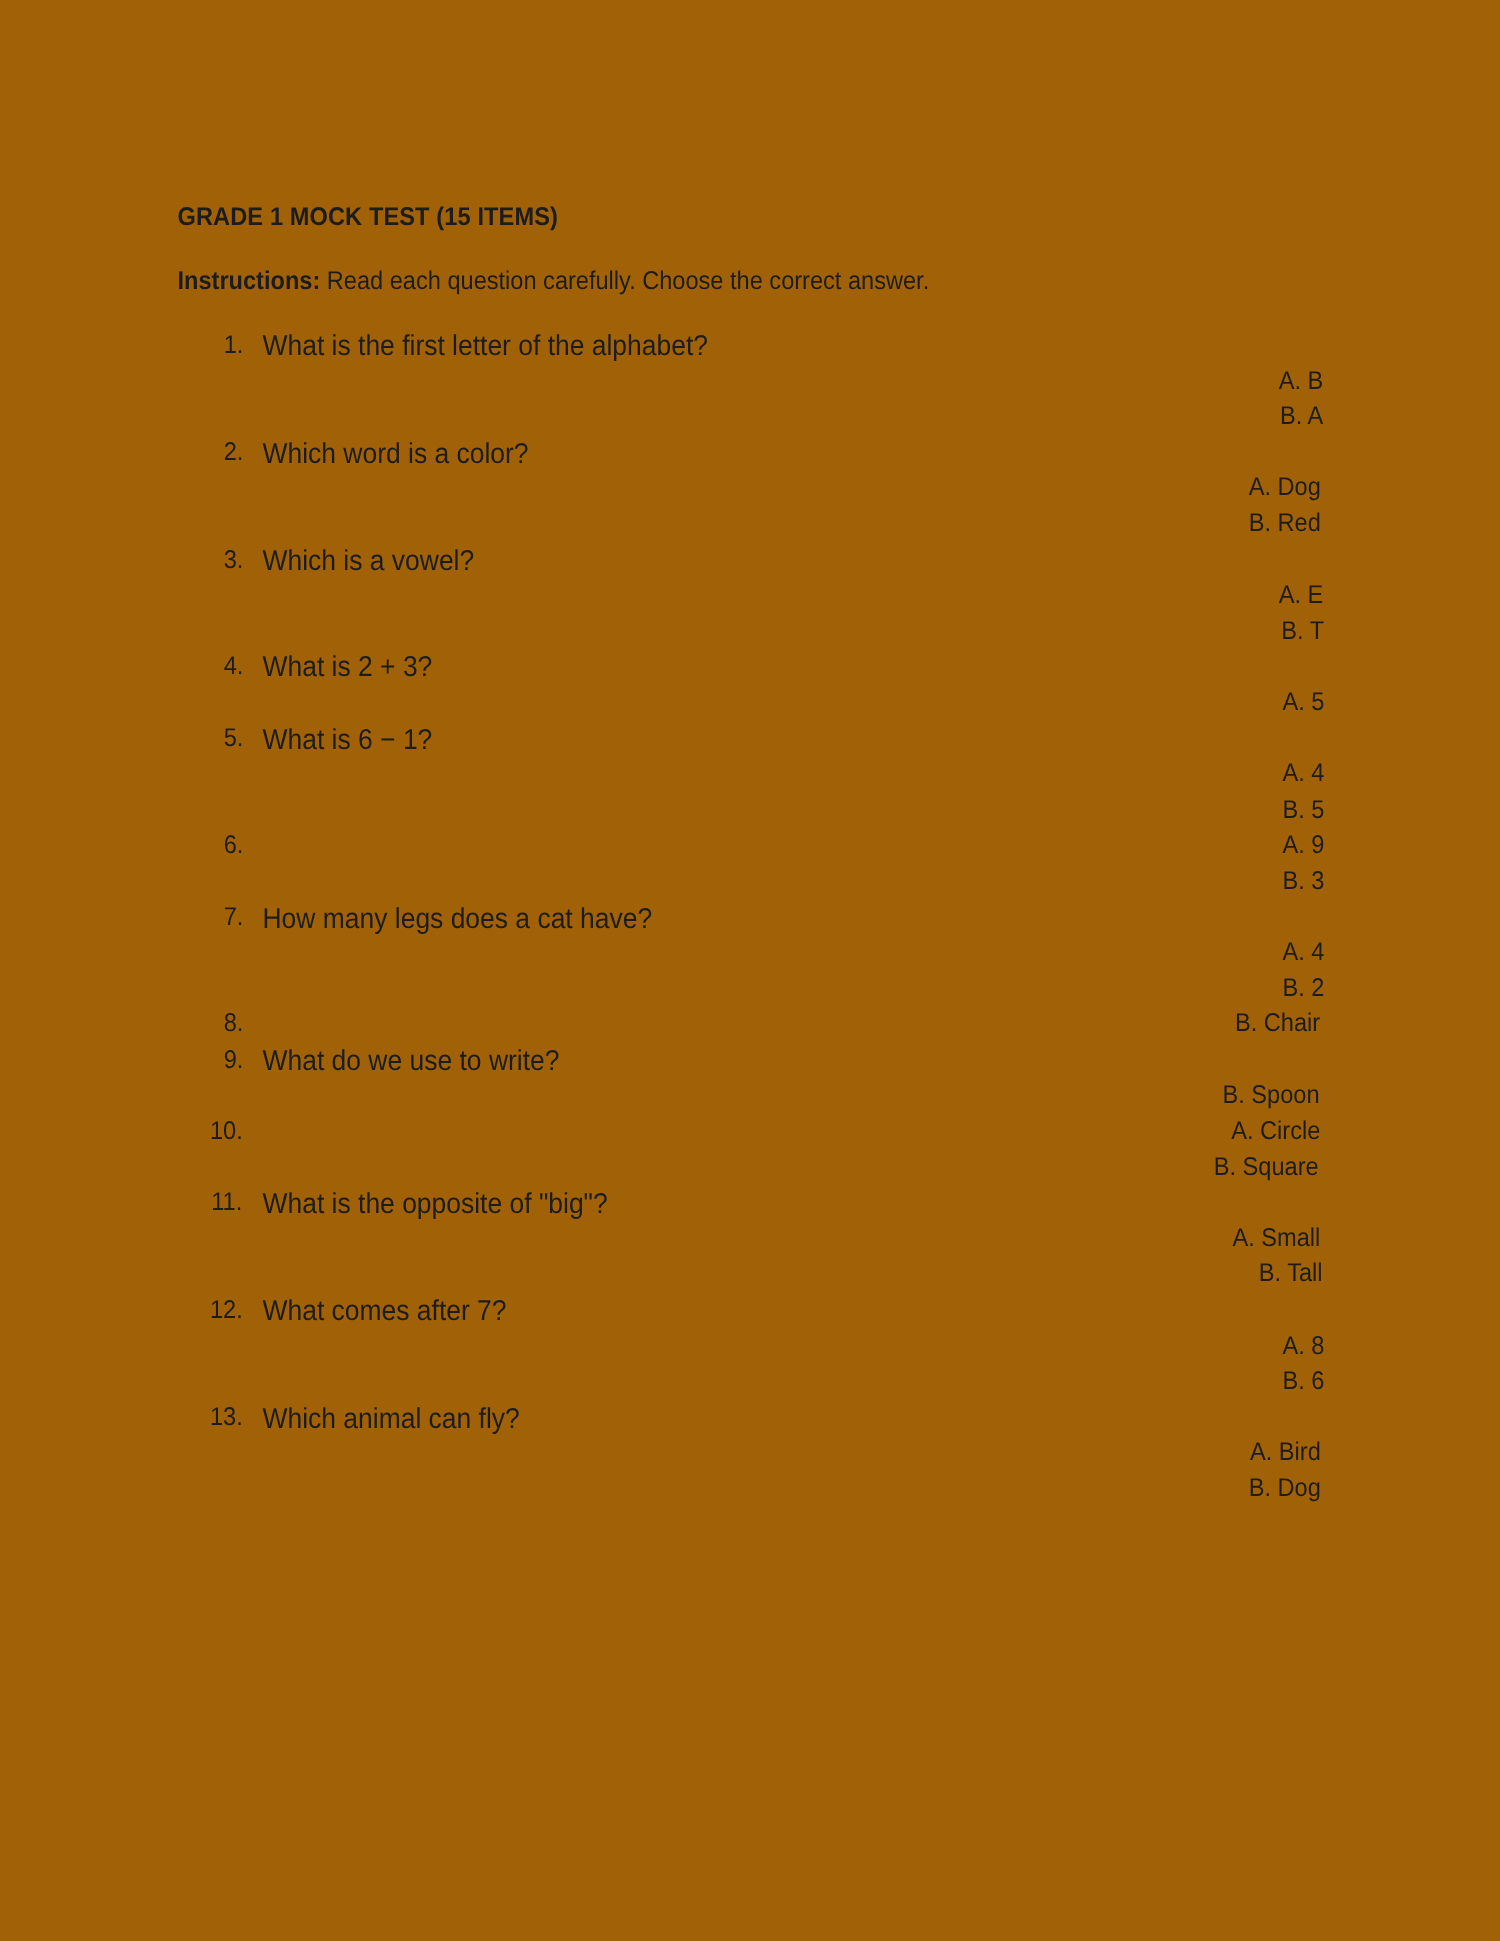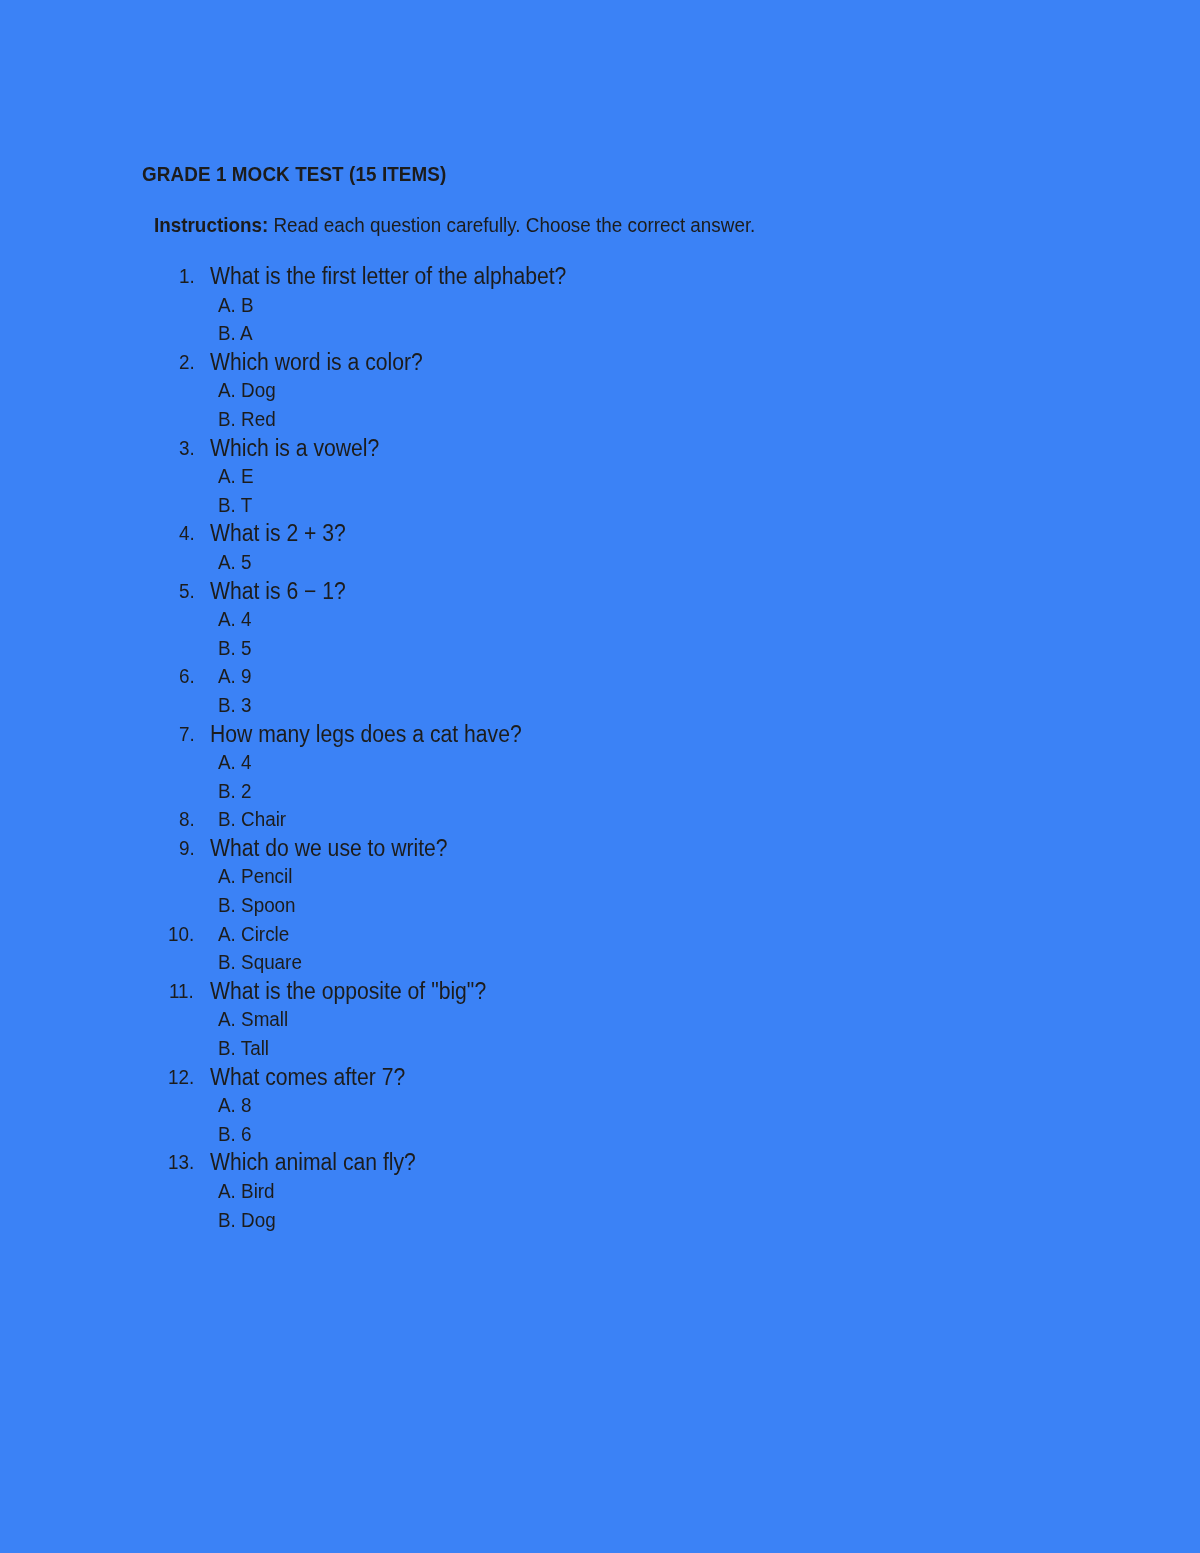--- a/index.html
+++ b/index.html
@@ -16,21 +16,21 @@
     color: #1c1c1c;
     -webkit-font-smoothing: none;
   }
 
   .page {
     position: absolute;
     left: 0;
     top: 0;
     width: 1200px;
     height: 1553px;
-    background: #3b82f6;
+    background: #a16207;
     overflow: hidden;
   }
 
   .content {
     position: absolute;
     left: 142px;
     top: 160px;
     width: 920px;
   }
 
@@ -47,21 +47,21 @@
     font-weight: bold;
     letter-spacing: 0.1px;
     line-height: 28px;
     margin: 0;
     padding: 0;
   }
 
   .instructions {
     font-size: 20.5px;
     line-height: 28px;
-    margin: 12px;
+    margin: 0;
     padding: 0;
     margin-top: 23px;
   }
   .instructions .lead {
     font-weight: bold;
   }
 
   .qlist {
     list-style: none;
     margin: 0;
@@ -89,20 +89,21 @@
     font-size: 23px;
     line-height: 28.6px;
     white-space: pre;
   }
 
   .options {
     list-style: none;
     margin: 0;
     padding: 0;
     padding-left: 8px;
+    text-align: right;
   }
 
   .option {
     font-size: 20.5px;
     line-height: 28.6px;
     white-space: pre;
   }
 </style>
 </head>
 <body>
@@ -188,21 +189,20 @@
     <ul class="options">
 
   <li class="option"><span class="narrow">B. Chair</span></li>
 </ul>
   </li>
 
   <li class="qitem">
     <span class="qnum"><span class="narrow">9.</span></span>
     <div class="qtext"><span class="narrow">What do we use to write?</span></div>
     <ul class="options">
-  <li class="option"><span class="narrow">A. Pencil</span></li>
 
   <li class="option"><span class="narrow">B. Spoon</span></li>
 </ul>
   </li>
 
   <li class="qitem">
     <span class="qnum"><span class="narrow">10.</span></span>
     <ul class="options">
   <li class="option"><span class="narrow">A. Circle</span></li>
 

